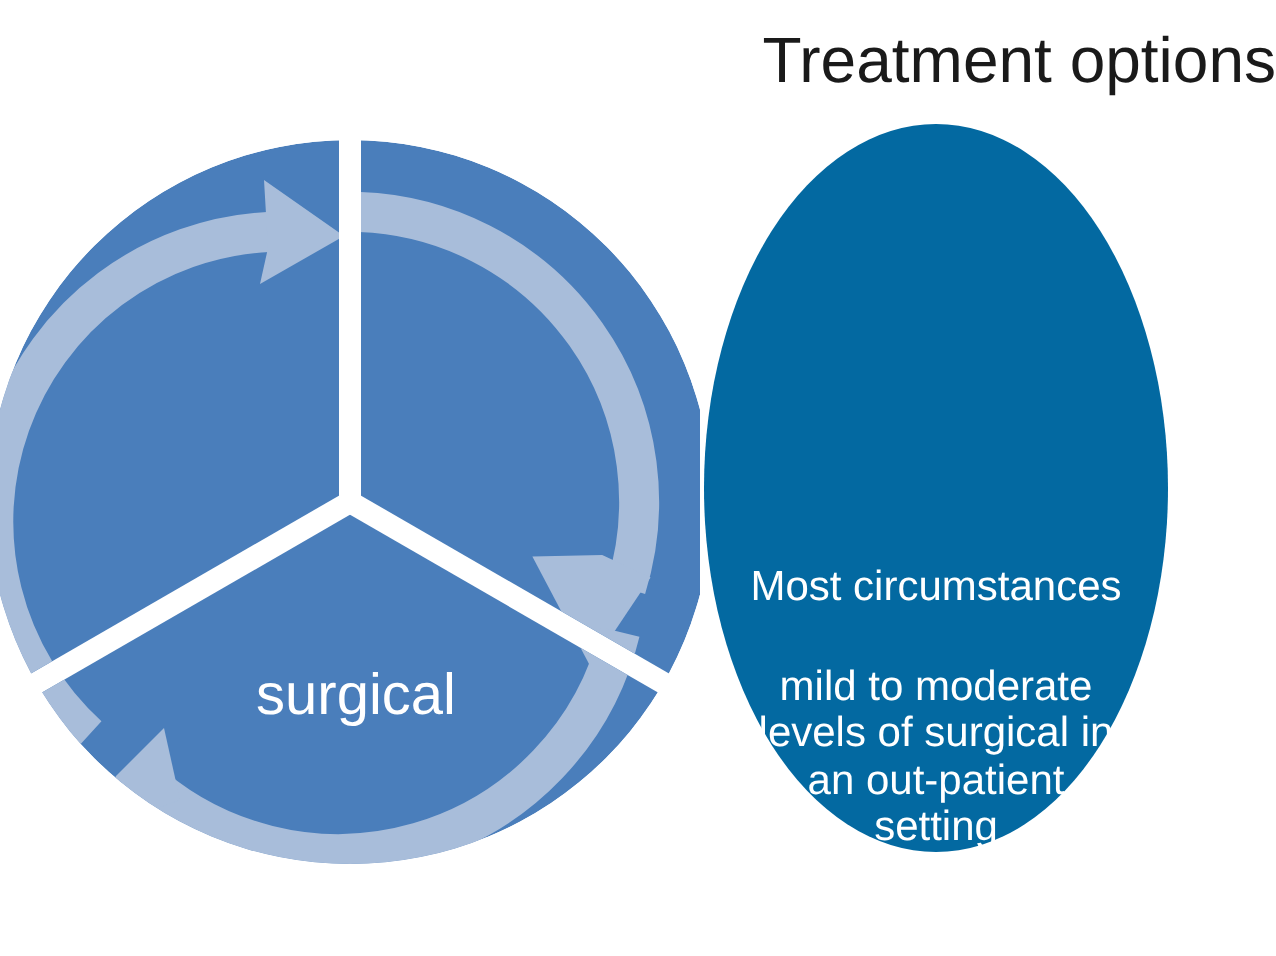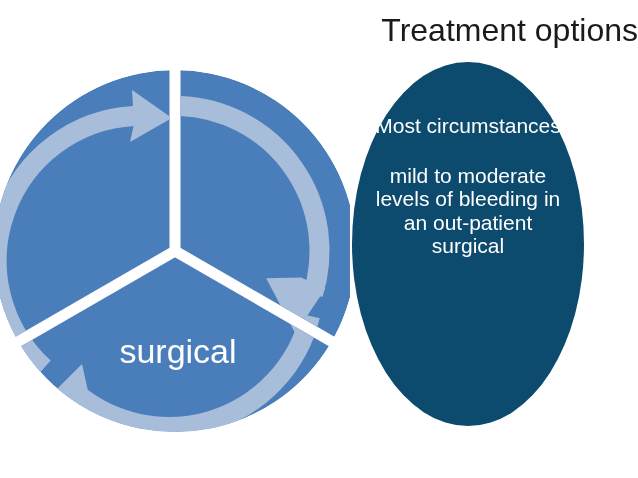--- a/index.html
+++ b/index.html
@@ -57,33 +57,33 @@
   #label-medical {
     left: 185px;
     top: 183px;
     width: 130px;
     font-size: 26px;
   }
   #label-surgical {
     left: 98px;
     top: 332px;
     width: 160px;
-    font-size: 34px;
+    font-size: 29px;
   }
 
   #info-ellipse {
     position: absolute;
     left: 352px;
     top: 62px;
     width: 232px;
     height: 364px;
     border-radius: 50%;
-    background: #0c4a6e;
+    background: #0369a1;
     display: flex;
-    align-items: flex-start;
+    align-items: flex-end;
     justify-content: center;
   }
   #info-ellipse-text {
     width: 196px;
     margin-top: 52px;
     text-align: center;
     color: #ffffff;
     font-size: 21px;
     line-height: 1.12;
     font-family: "Liberation Sans", sans-serif;
@@ -150,17 +150,17 @@
   </div>
 
 
 
   <div class="seg-label" id="label-surgical">surgical</div>
 
   <div id="info-ellipse">
     <div id="info-ellipse-text">
       <span id="info-line-1">Most circumstances</span>
       <span id="info-spacer"></span>
-      <span id="info-line-2">mild to moderate levels of bleeding in an out-patient surgical</span>
+      <span id="info-line-2">mild to moderate levels of surgical in an out-patient setting</span>
     </div>
   </div>
 
 </div>
 
 </body></html>

